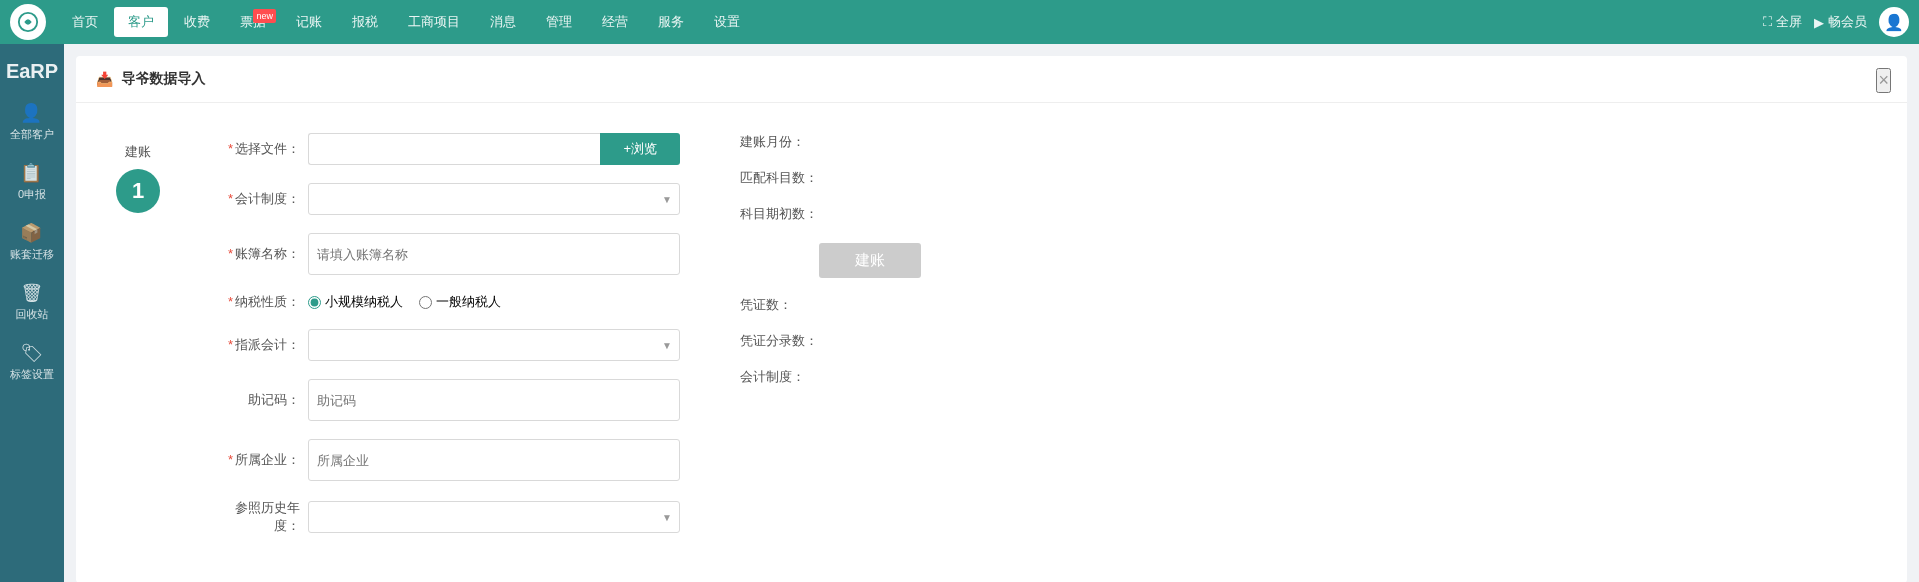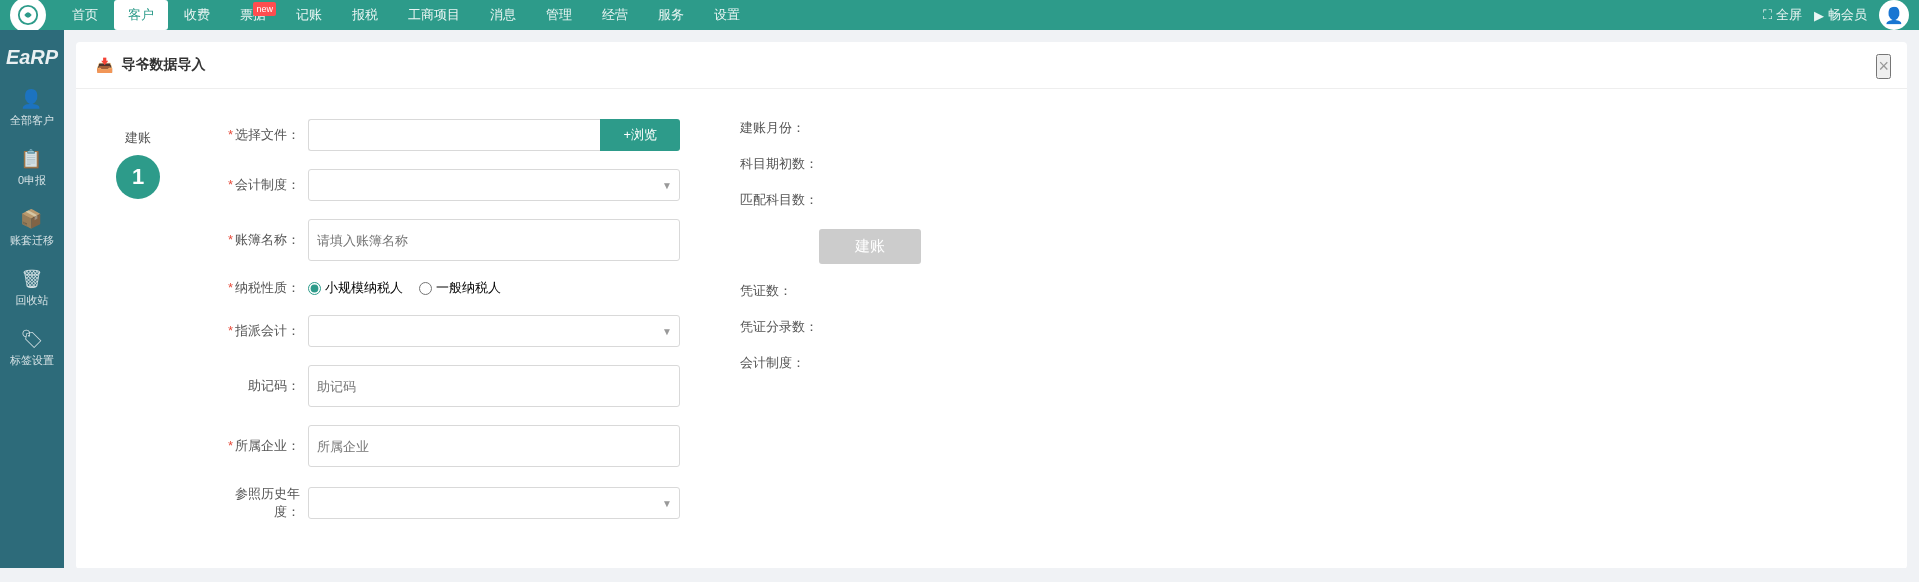--- a/index.html
+++ b/index.html
@@ -3,21 +3,21 @@
   <meta charset="utf-8">
   <style>
     * { box-sizing: border-box; margin: 0; padding: 0; }
     body { font-family: "Microsoft YaHei", Arial, sans-serif; font-size: 13px; background: #f0f2f5; }
 
     
     .top-nav {
       display: flex;
       align-items: center;
       background: #2d9b8a;
-      height: 30px;
+      height: 44px;
       padding: 0 10px;
       color: #fff;
     }
     .top-nav .logo {
       width: 36px;
       height: 36px;
       background: #fff;
       border-radius: 50%;
       display: flex;
       align-items: center;
@@ -264,21 +264,20 @@
       padding: 8px 36px;
       font-size: 15px;
       cursor: not-allowed;
     }
 
     
     .earp-text {
       color: rgba(255,255,255,0.9);
       font-size: 20px;
       font-weight: bold;
-      font-style: italic;
       padding: 8px 4px;
       text-align: center;
       line-height: 1.1;
     }
   </style>
 </head>
 <body>
 
 <div class="top-nav">
   <div class="logo">
@@ -442,25 +441,25 @@
             </div>
           </div>
         </div>
 
         <div class="right-form">
           <div class="right-form-row">
             <div class="right-label">建账月份：</div>
             <div style="flex:1;"></div>
           </div>
           <div class="right-form-row">
+            <div class="right-label">匹配科目数：</div>
+            <div style="flex:1;"></div>
+          </div>
+          <div class="right-form-row">
             <div class="right-label">科目期初数：</div>
-            <div style="flex:1;"></div>
-          </div>
-          <div class="right-form-row">
-            <div class="right-label">匹配科目数：</div>
             <div style="flex:1;"></div>
           </div>
 
           <div class="build-btn-area">
             <button class="build-btn">建账</button>
           </div>
 
           <div class="right-form-row" style="margin-top:18px;">
             <div class="right-label">凭证数：</div>
             <div style="flex:1;"></div>

